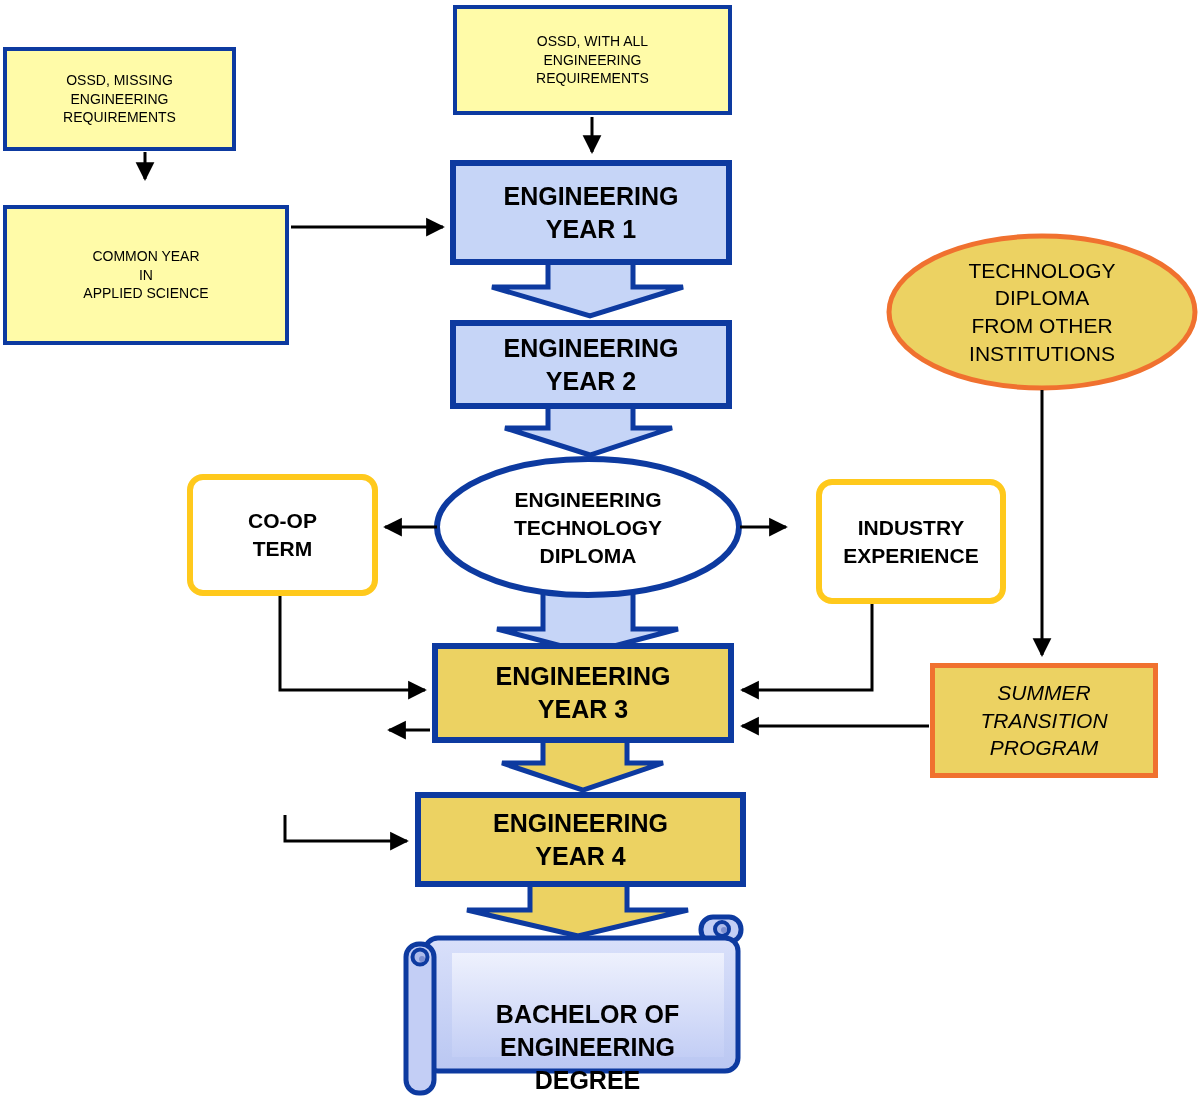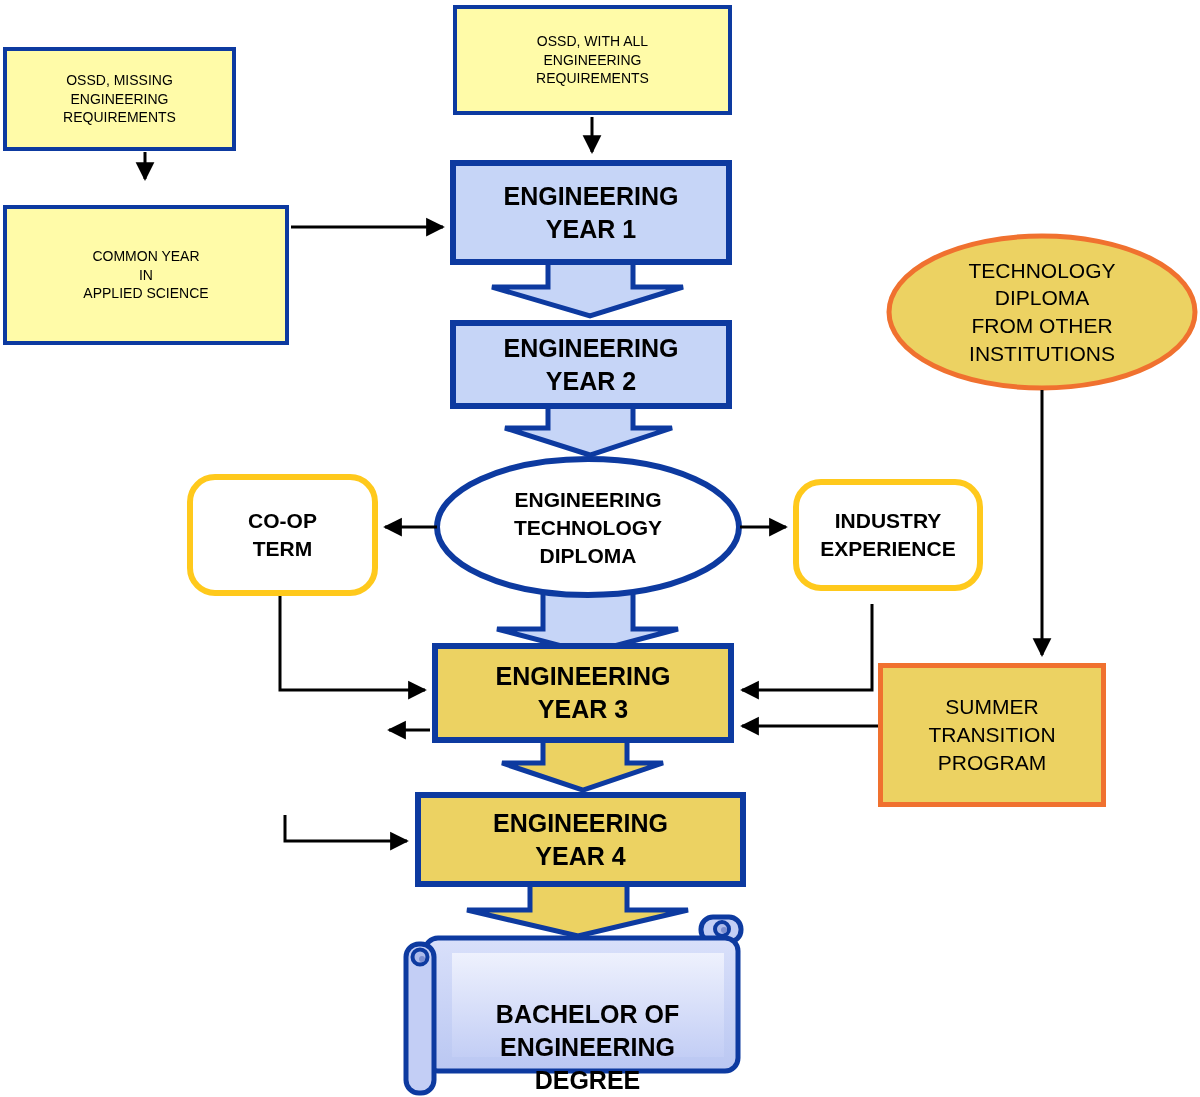--- a/index.html
+++ b/index.html
@@ -10,21 +10,21 @@
   #shapes{position:absolute;left:0;top:0;width:1200px;height:1097px;}
   .node{
     position:absolute;display:flex;align-items:center;justify-content:center;
     text-align:center;white-space:pre-line;box-sizing:border-box;
     line-height:1.32;color:#000;
   }
   .rect-yellow{background:var(--c-paleYellow);border:4px solid var(--c-blueBorder);font-size:14px;font-weight:400;}
   .rect-blue{background:var(--c-lightBlue);border:6px solid var(--c-blueBorder);font-size:25px;font-weight:700;}
   .rect-gold{background:var(--c-gold);border:6px solid var(--c-blueBorder);font-size:25px;font-weight:700;}
   .rect-summer{background:var(--c-gold);border:5px solid var(--c-orangeBorder);font-size:21px;font-weight:400;}
-  .round-gold{background:#ffffff;border:6px solid var(--c-goldBorder);border-radius:28px;font-size:21px;font-weight:700;text-align:center;}
+  .round-gold{background:#ffffff;border:6px solid var(--c-goldBorder);border-radius:16px;font-size:21px;font-weight:700;text-align:center;}
   .ellipse-label{background:transparent;border:none;}
   .etd-label{font-size:21px;font-weight:700;}
   .tdo-label{font-size:21px;font-weight:400;}
   .degree-label{font-size:25px;font-weight:700;}
   
   .block-blue{fill:var(--c-lightBlue);stroke:var(--c-blueBorder);stroke-width:5;stroke-linejoin:miter;}
   .block-gold{fill:var(--c-gold);stroke:var(--c-blueBorder);stroke-width:5;stroke-linejoin:miter;}
   .ellipse-etd{fill:#ffffff;stroke:var(--c-blueBorder);stroke-width:6;}
   .ellipse-tdo{fill:var(--c-gold);stroke:var(--c-orangeBorder);stroke-width:5;}
   .conn{stroke:#000;stroke-width:3;fill:none;marker-end:url(#ah);}
@@ -99,33 +99,33 @@
 
   <div class="node rect-blue" style="left:450px;top:160px;width:282px;height:105px;">ENGINEERING
 YEAR 1</div>
 
   <div class="node rect-blue" style="left:450px;top:320px;width:282px;height:89px;">ENGINEERING
 YEAR 2</div>
 
   <div class="node round-gold" style="left:187px;top:474px;width:191px;height:122px;">CO-OP
 TERM</div>
 
-  <div class="node round-gold" style="left:793px;top:479px;width:190px;height:112px;">INDUSTRY
+  <div class="node round-gold" style="left:816px;top:479px;width:190px;height:125px;">INDUSTRY
 EXPERIENCE</div>
 
   <div class="node ellipse-label etd-label" style="left:438px;top:486px;width:300px;height:84px;">ENGINEERING
 TECHNOLOGY
 DIPLOMA</div>
 
   <div class="node ellipse-label tdo-label" style="left:902px;top:256px;width:280px;height:112px;">TECHNOLOGY
 DIPLOMA
 FROM OTHER
 INSTITUTIONS</div>
 
-  <div class="node rect-summer" style="left:878px;top:663px;width:228px;height:144px;">SUMMER
+  <div class="node rect-summer" style="left:930px;top:663px;width:228px;height:115px;font-style:italic;">SUMMER
 TRANSITION
 PROGRAM</div>
 
 
   <div class="node rect-gold" style="left:432px;top:643px;width:302px;height:100px;">ENGINEERING
 YEAR 3</div>
 
   <div class="node rect-gold" style="left:415px;top:792px;width:331px;height:95px;">ENGINEERING
 YEAR 4</div>
 

